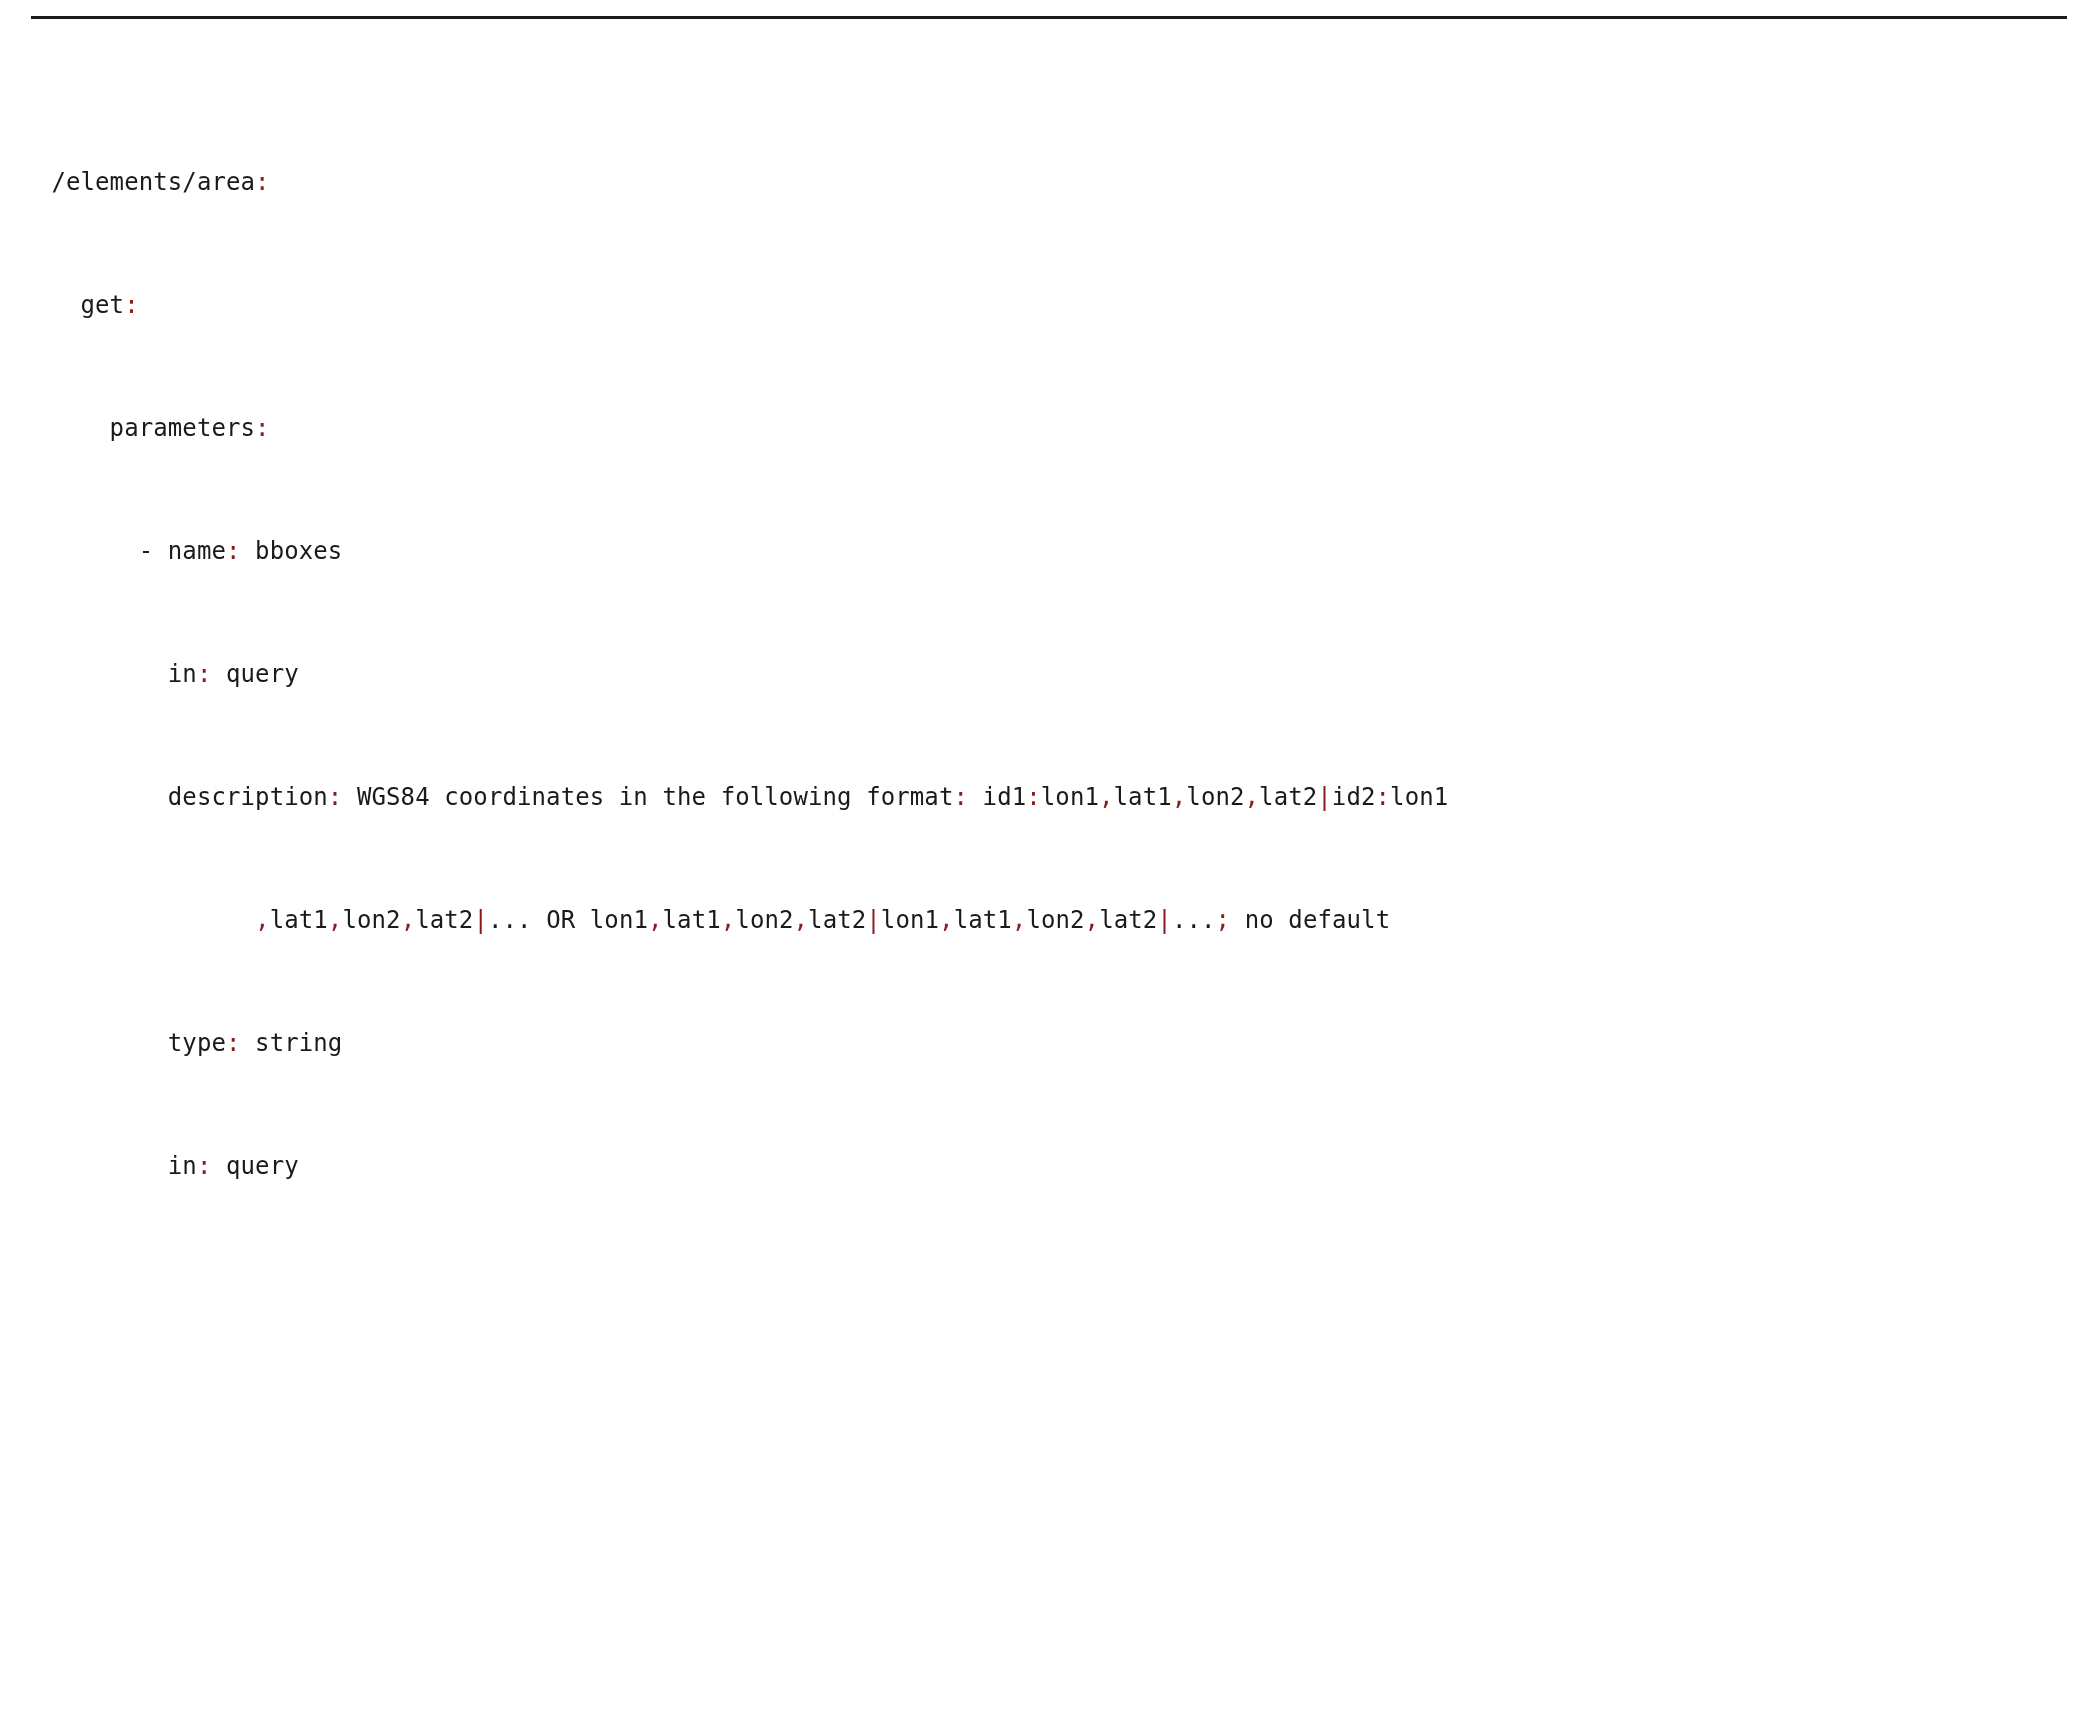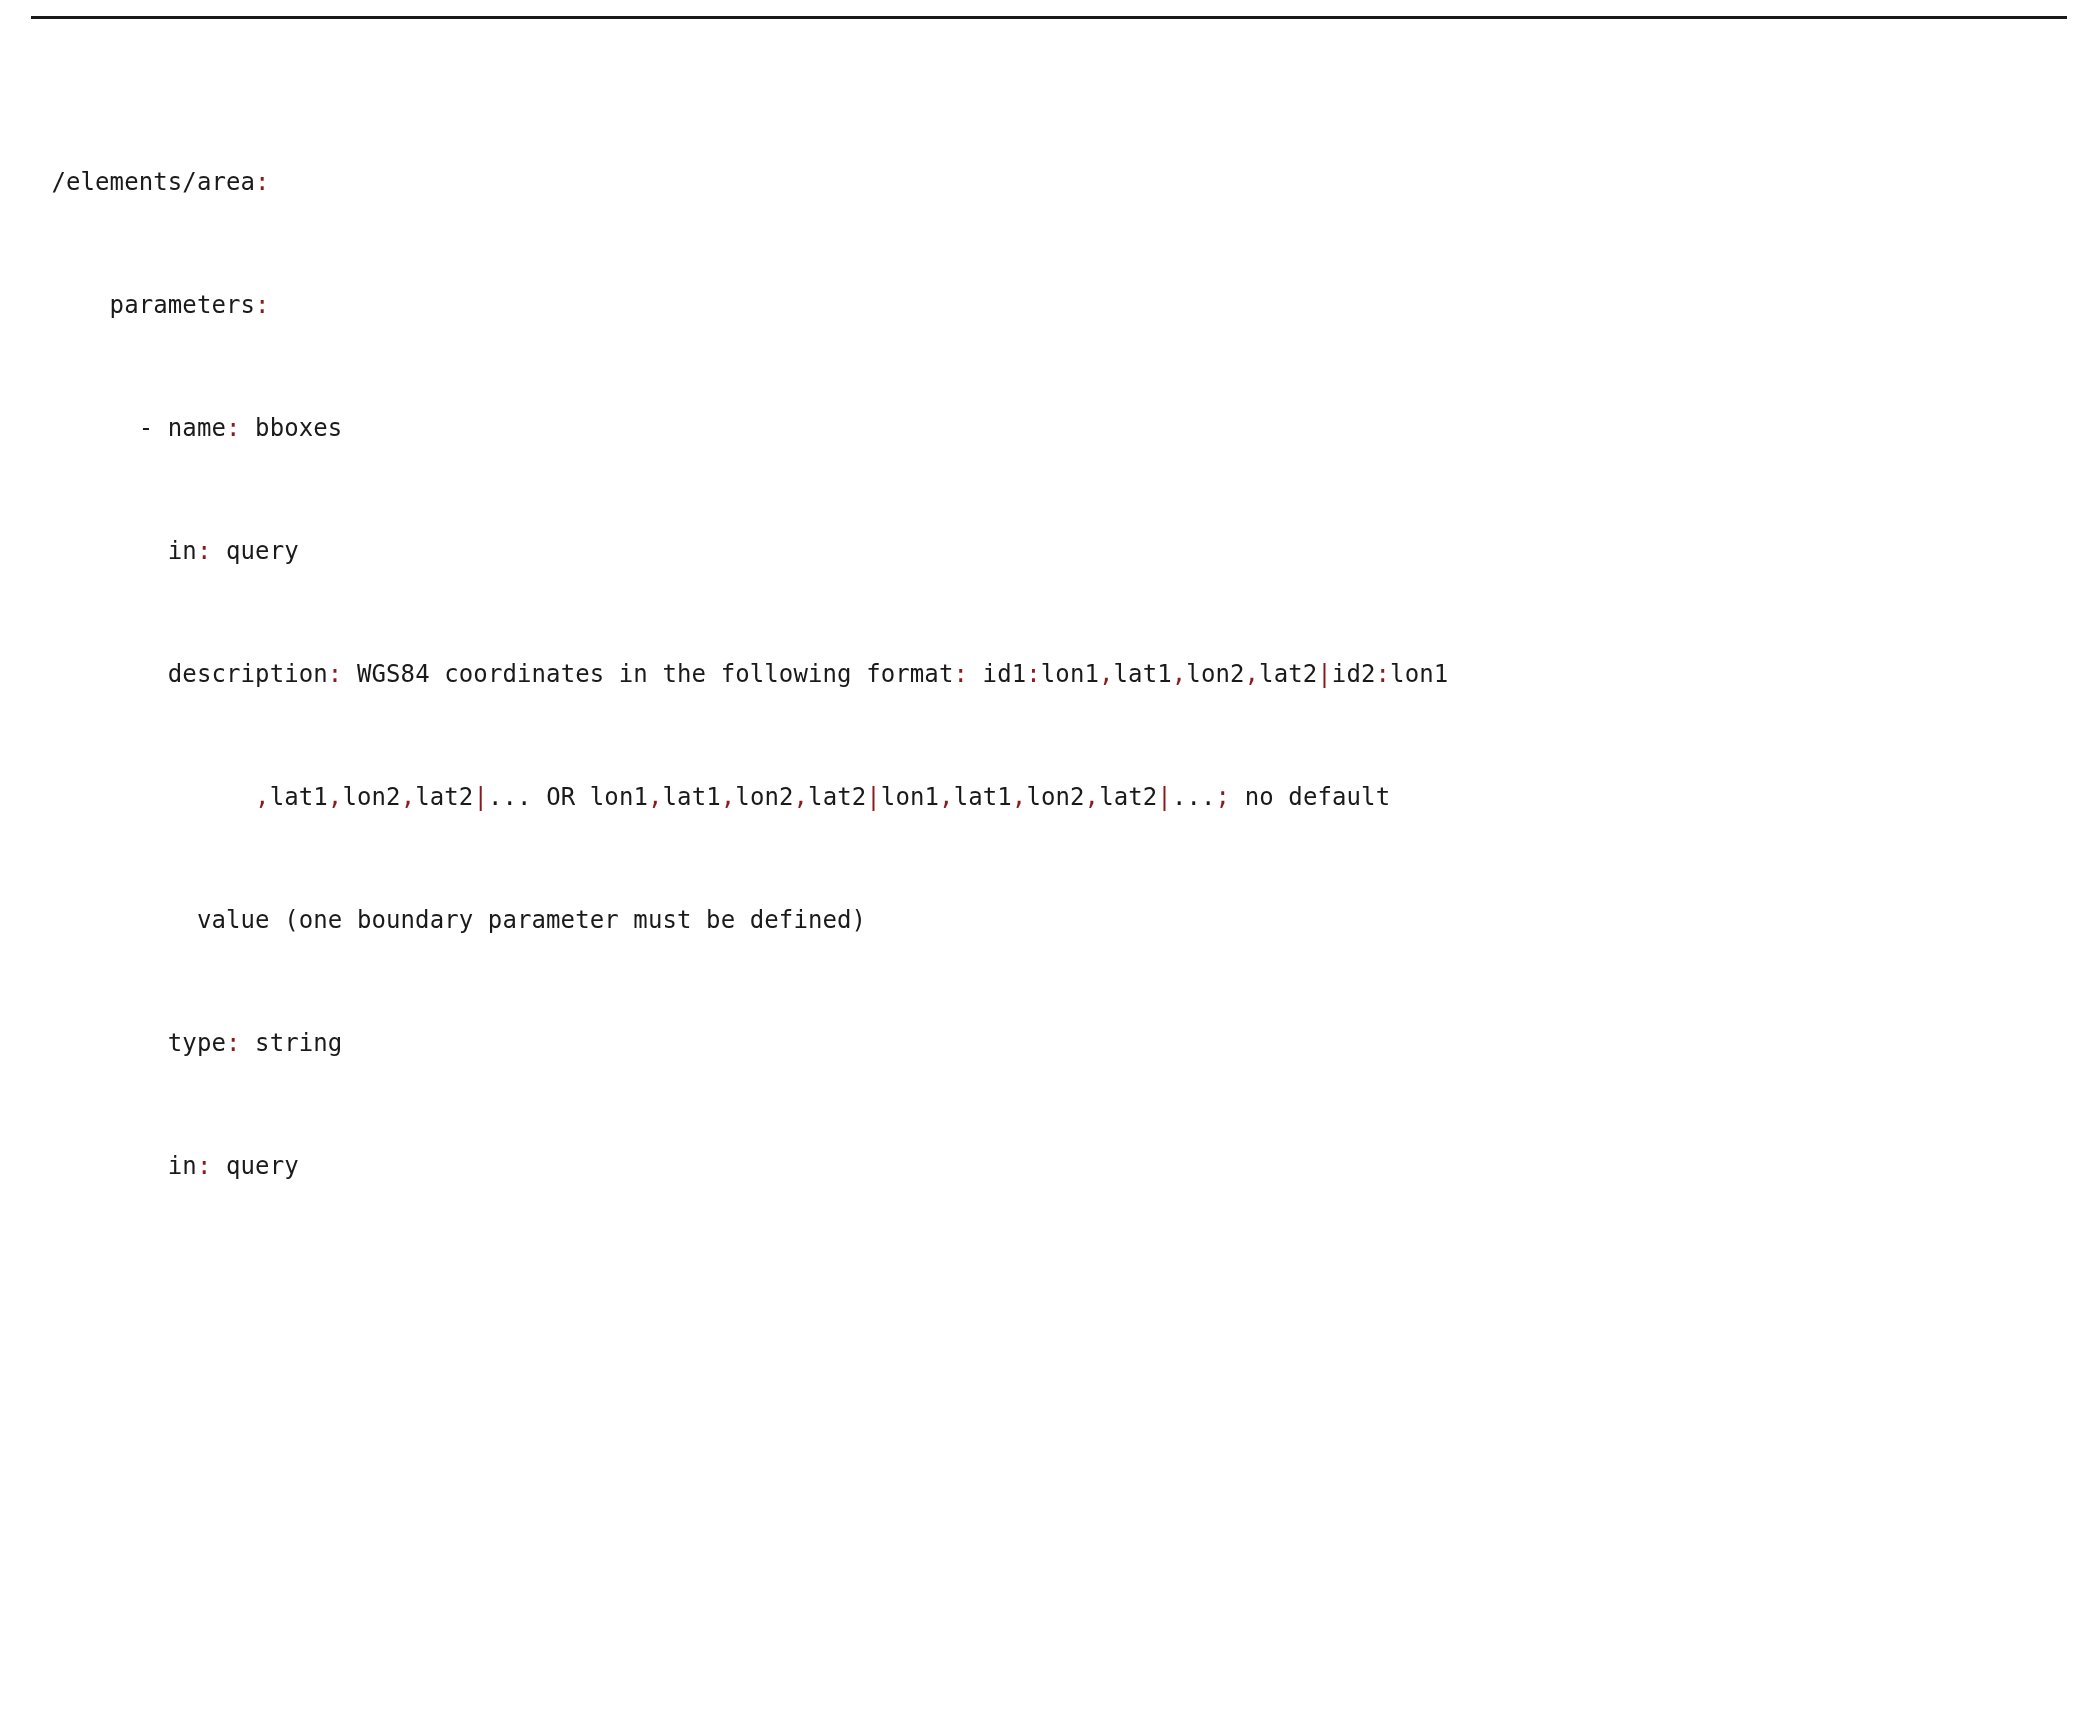--- a/index.html
+++ b/index.html
@@ -46,26 +46,26 @@
   .p { color: #8b1a1a; }
 </style>
 </head>
 <body>
 
 <div class="page">
   <div class="listing">
     <div class="code">
 
       <div class="line"><span class="k">/elements/area<span class="p">:</span></span></div>
+      <div class="line"><span class="k">&nbsp;&nbsp;get<span class="p">:</span></span></div>
       <div class="line"><span class="k">&nbsp;&nbsp;&nbsp;&nbsp;parameters<span class="p">:</span></span></div>
       <div class="line"><span class="k">&nbsp;&nbsp;&nbsp;&nbsp;&nbsp;&nbsp;- name<span class="p">:</span> bboxes</span></div>
       <div class="line"><span class="k">&nbsp;&nbsp;&nbsp;&nbsp;&nbsp;&nbsp;&nbsp;&nbsp;in<span class="p">:</span> query</span></div>
       <div class="line"><span class="k">&nbsp;&nbsp;&nbsp;&nbsp;&nbsp;&nbsp;&nbsp;&nbsp;description<span class="p">:</span> WGS84 coordinates in the following format<span class="p">:</span> id1<span class="p">:</span>lon1<span class="p">,</span>lat1<span class="p">,</span>lon2<span class="p">,</span>lat2<span class="p">|</span>id2<span class="p">:</span>lon1</span></div>
       <div class="line"><span class="k">&nbsp;&nbsp;&nbsp;&nbsp;&nbsp;&nbsp;&nbsp;&nbsp;&nbsp;&nbsp;&nbsp;&nbsp;&nbsp;&nbsp;<span class="p">,</span>lat1<span class="p">,</span>lon2<span class="p">,</span>lat2<span class="p">|</span>... OR lon1<span class="p">,</span>lat1<span class="p">,</span>lon2<span class="p">,</span>lat2<span class="p">|</span>lon1<span class="p">,</span>lat1<span class="p">,</span>lon2<span class="p">,</span>lat2<span class="p">|</span>...<span class="p">;</span> no default</span></div>
-      <div class="line"><span class="k">&nbsp;&nbsp;&nbsp;&nbsp;&nbsp;&nbsp;&nbsp;&nbsp;&nbsp;&nbsp;value (one boundary parameter must be defined)</span></div>
       <div class="line"><span class="k">&nbsp;&nbsp;&nbsp;&nbsp;&nbsp;&nbsp;&nbsp;&nbsp;type<span class="p">:</span> string</span></div>
       <div class="line"><span class="k">&nbsp;&nbsp;&nbsp;&nbsp;&nbsp;&nbsp;&nbsp;&nbsp;in<span class="p">:</span> query</span></div>
       
       
       
       
       
       
       
       

